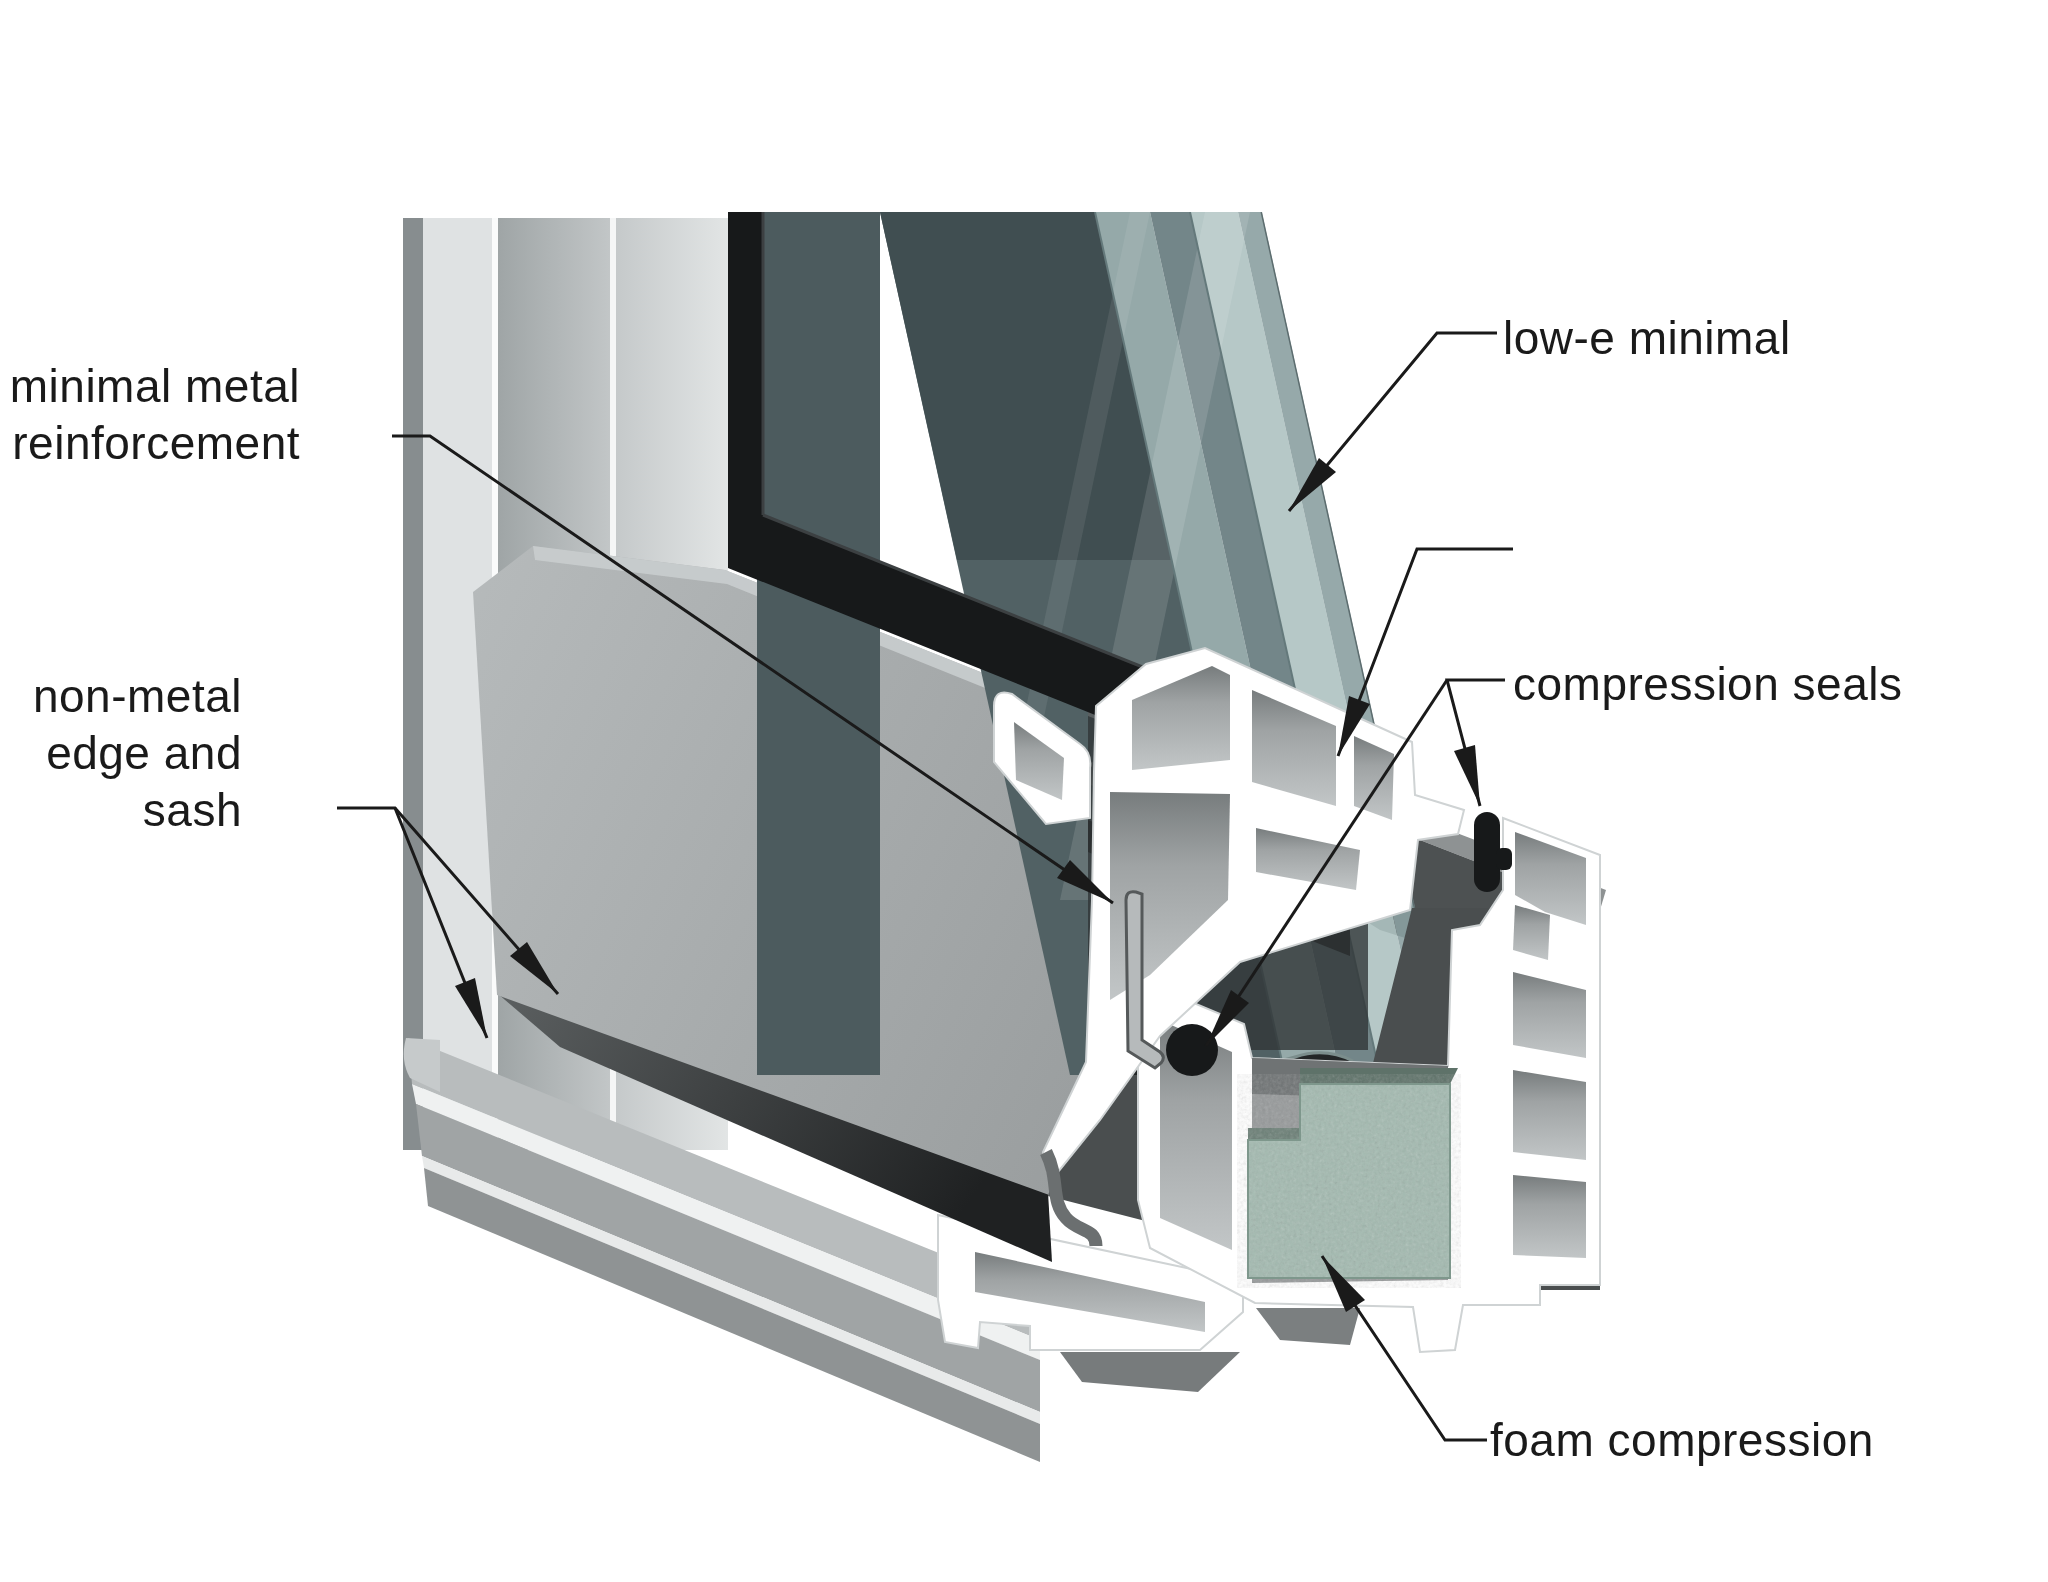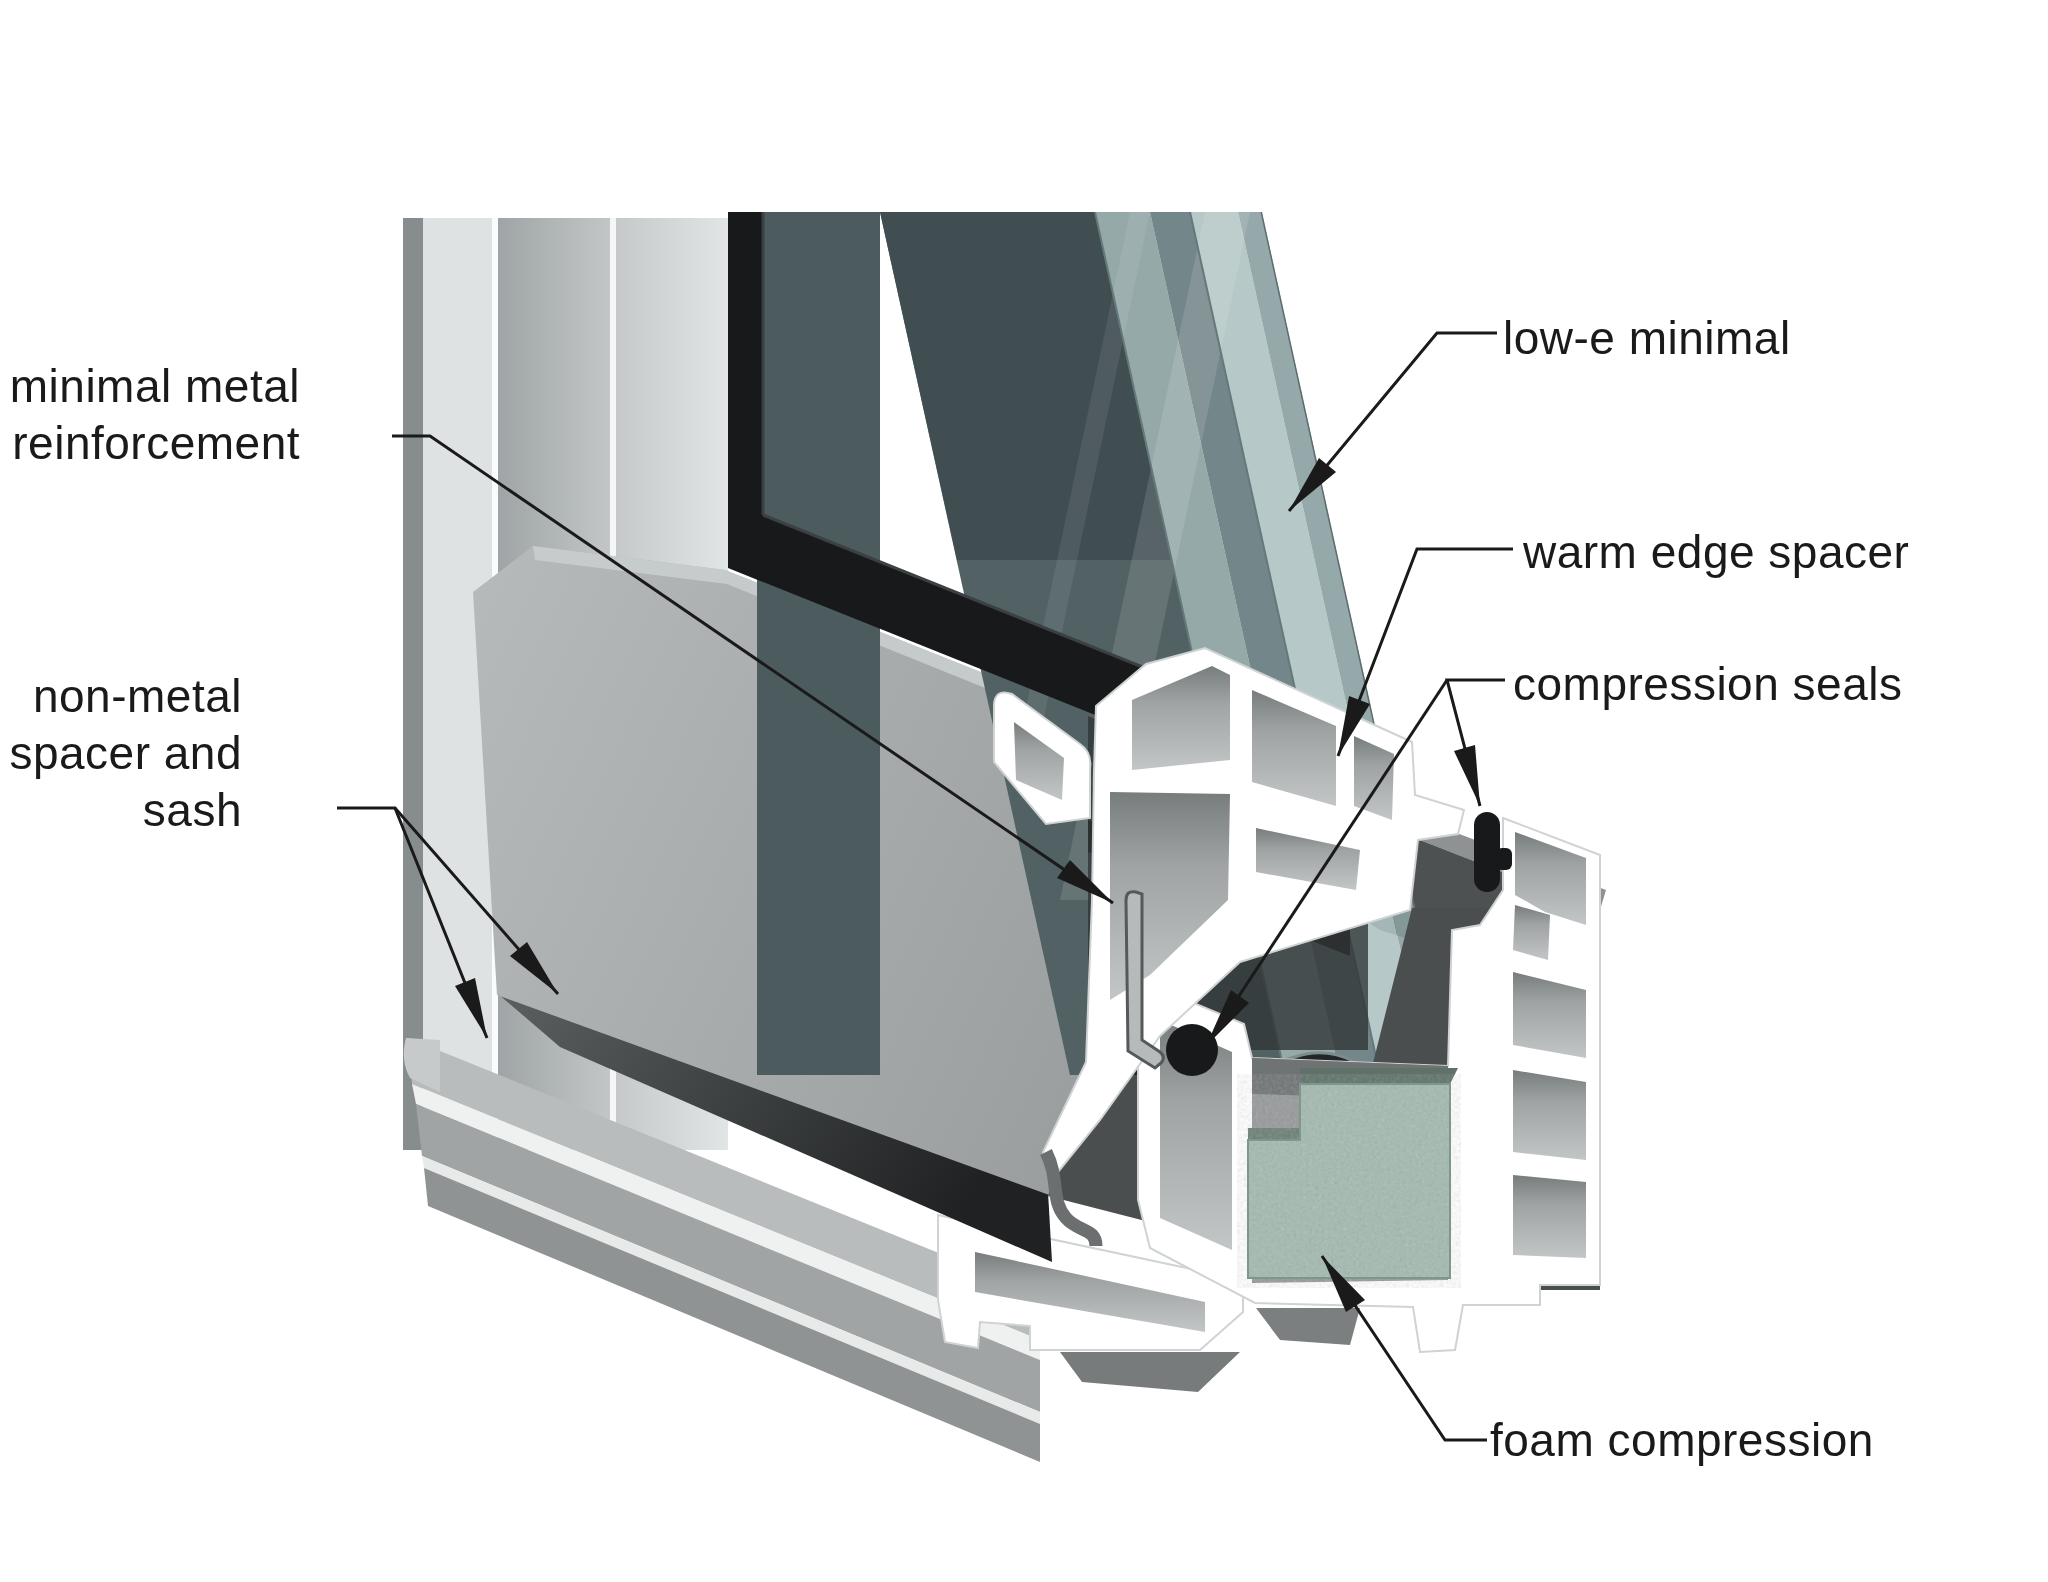--- a/index.html
+++ b/index.html
@@ -211,31 +211,28 @@
   </g>
 </svg>
 
   <div class="diagram-label align-right" style="top:358px; right:1660px;">
     <span>minimal metal</span>
     <span>reinforcement</span>
   </div>
 
   <div class="diagram-label align-right" style="top:668px; right:1718px;">
     <span>non-metal</span>
-    <span>spacer and</span>
+    <span>edge and</span>
     <span>sash</span>
   </div>
 
   <div class="diagram-label align-left" style="top:310px; left:1503px;">
     <span>low-e minimal</span>
   </div>
 
-  <div class="diagram-label align-left" style="top:524px; left:1523px;">
-    <span>warm edge spacer</span>
-  </div>
 
   <div class="diagram-label align-left" style="top:656px; left:1513px;">
     <span>compression seals</span>
   </div>
 
   <div class="diagram-label align-left" style="top:1412px; left:1490px;">
     <span>foam compression</span>
   </div>
 
 </div>

